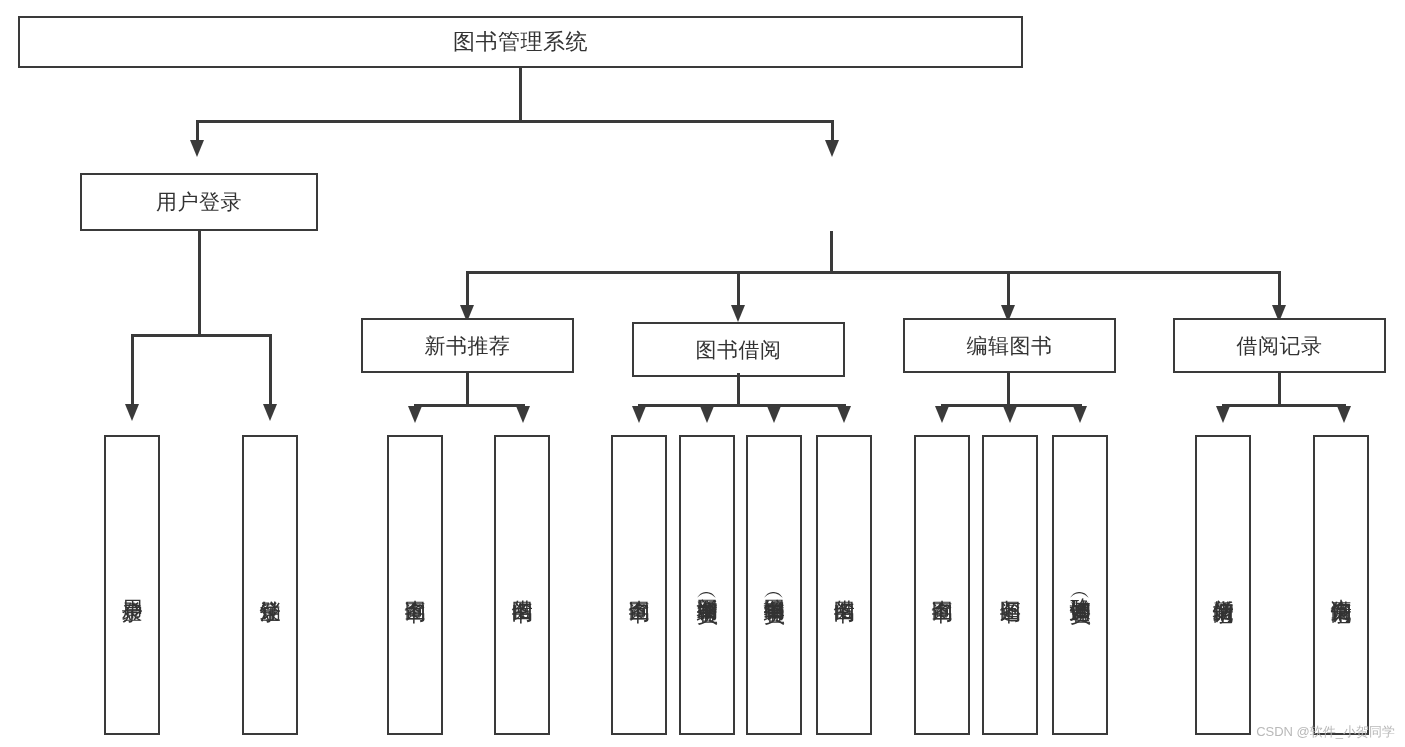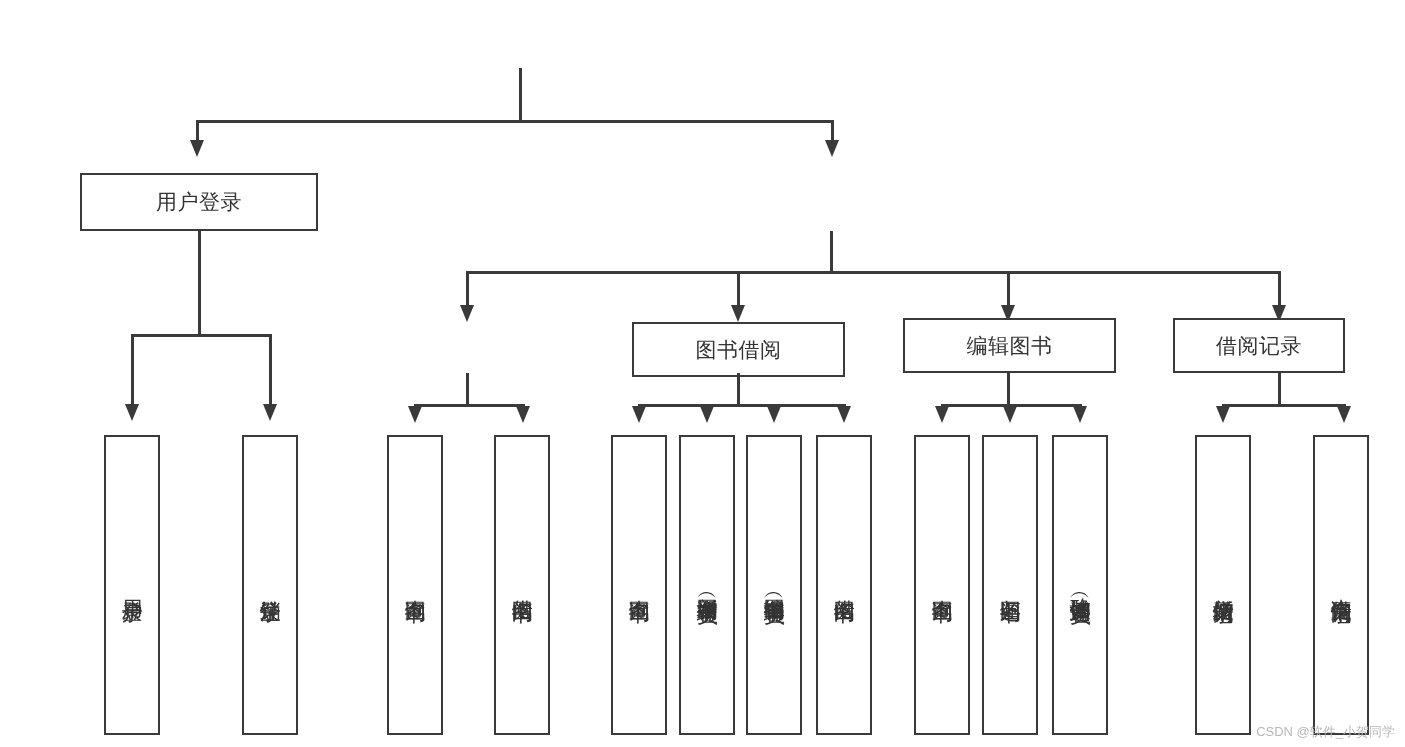--- a/index.html
+++ b/index.html
@@ -78,20 +78,23 @@
     color: #b9b9b9;
     white-space: nowrap;
     pointer-events: none;
   }
 </style>
 </head>
 <body>
 
 <div id="canvas">
 
+  <div class="node h root" style="left:18px; top:16px; width:1005px; height:52px;">
+    <span>图书管理系统</span>
+  </div>
 
   <div class="ln v" style="left:519px; top:68px; width:3px; height:54px;"></div>
 
   <div class="ln h" style="left:196px; top:120px; width:638px; height:3px;"></div>
 
   <div class="ln v" style="left:196px; top:120px; width:3px; height:25px;"></div>
   <div class="arrow" style="left:190px; top:140px;"></div>
 
   <div class="ln v" style="left:831px; top:120px; width:3px; height:25px;"></div>
   <div class="arrow" style="left:825px; top:140px;"></div>
@@ -116,27 +119,30 @@
 
   <div class="ln v" style="left:737px; top:271px; width:3px; height:40px;"></div>
   <div class="arrow" style="left:731px; top:305px;"></div>
 
   <div class="ln v" style="left:1007px; top:271px; width:3px; height:40px;"></div>
   <div class="arrow" style="left:1001px; top:305px;"></div>
 
   <div class="ln v" style="left:1278px; top:271px; width:3px; height:40px;"></div>
   <div class="arrow" style="left:1272px; top:305px;"></div>
 
+  <div class="node h" style="left:361px; top:318px; width:213px; height:55px;">
+    <span>新书推荐</span>
+  </div>
   <div class="node h" style="left:632px; top:322px; width:213px; height:55px;">
     <span>图书借阅</span>
   </div>
   <div class="node h" style="left:903px; top:318px; width:213px; height:55px;">
     <span>编辑图书</span>
   </div>
-  <div class="node h" style="left:1173px; top:318px; width:172px; height:55px;">
+  <div class="node h" style="left:1173px; top:318px; width:213px; height:55px;">
     <span>借阅记录</span>
   </div>
 
   <div class="ln v" style="left:466px; top:373px; width:3px; height:33px;"></div>
   <div class="ln h" style="left:414px; top:404px; width:111px; height:3px;"></div>
   <div class="ln v" style="left:414px; top:404px; width:3px; height:8px;"></div>
   <div class="arrow" style="left:408px; top:406px;"></div>
   <div class="ln v" style="left:522px; top:404px; width:3px; height:8px;"></div>
   <div class="arrow" style="left:516px; top:406px;"></div>
 

